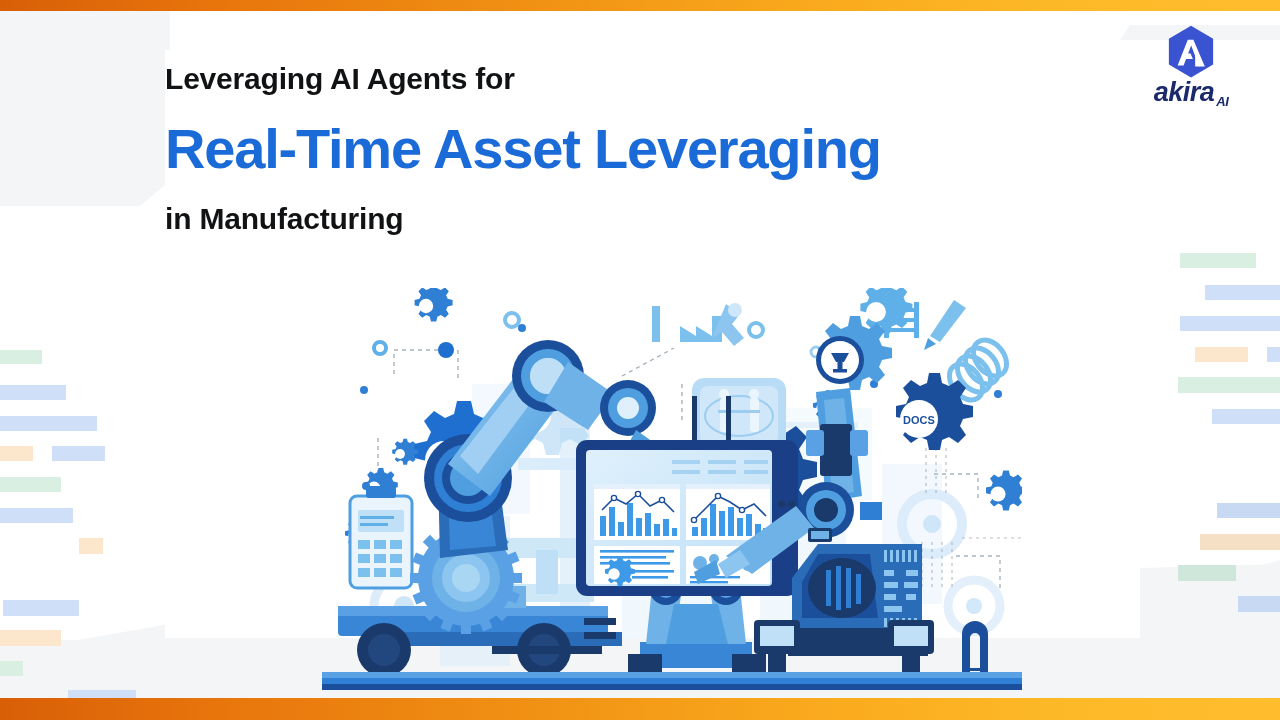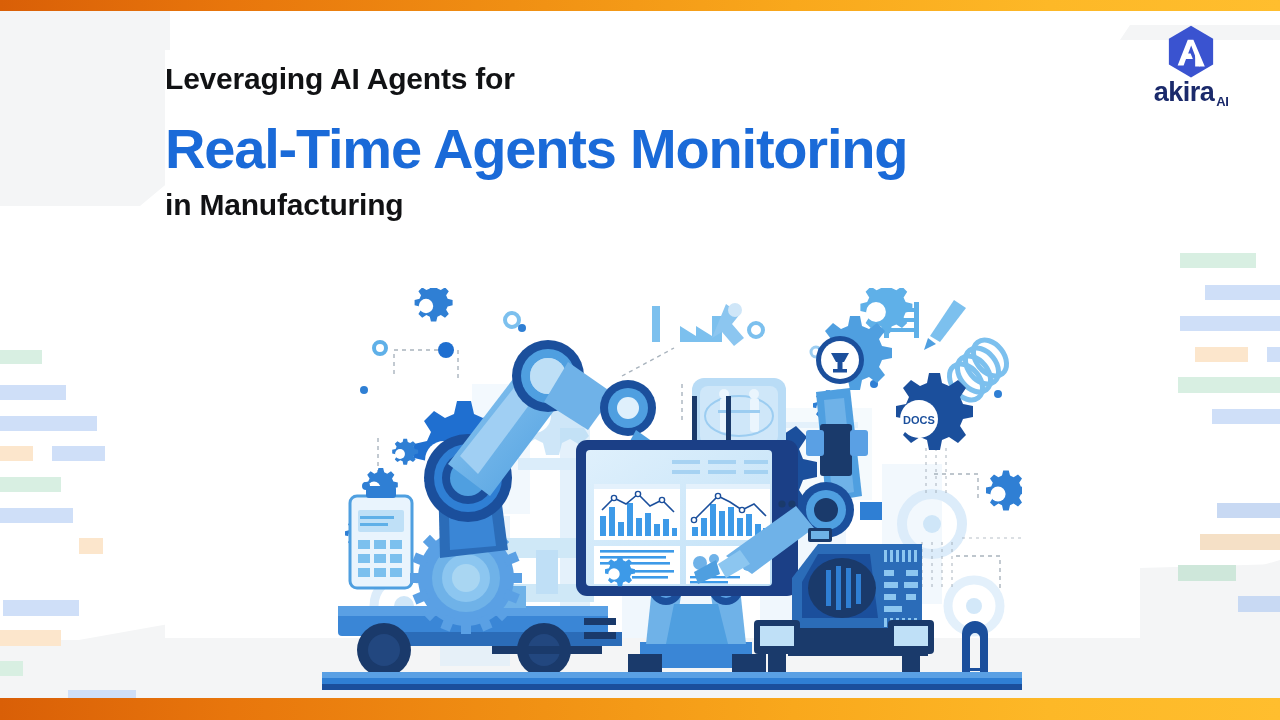--- a/index.html
+++ b/index.html
@@ -53,21 +53,21 @@
     background:#ffffff;
     z-index:5;
   }
 
   
   .deco{ position:absolute; z-index:8; }
 
   
   .logo{
     position:absolute; right:30px; top:24px; width:118px; height:84px;
-    z-index:30; display:flex; flex-direction:column; align-items:center;
+    z-index:30; display:flex; flex-direction:column; align-items:center;font-style:italic;
   }
   .logo-hex{ width:62px; height:62px; display:block; }
   .logo-word{
     margin-top:-4px; display:flex; align-items:flex-start;
     color:#1b2a6b; font-weight:800; letter-spacing:-0.5px;
   }
   .logo-akira{ font-size:27px; line-height:27px; }
   .logo-ai{ font-size:13px; line-height:13px; margin-left:2px; margin-top:16px; font-weight:800; }
 
   
@@ -78,21 +78,21 @@
   .t-line1{
     font-size:30px; font-weight:800; color:#111214;
     letter-spacing:-0.2px; margin-top:10px;
   }
   .t-line2{
     font-size:56px; font-weight:800; color:#1a6ad8;
     letter-spacing:-1.2px; margin-top:22px; line-height:62px;
   }
   .t-line3{
     font-size:30px; font-weight:800; color:#111214;
-    letter-spacing:-0.2px; margin-top:8px;
+    letter-spacing:-0.2px; margin-top:22px;
   }
 
   
   .illus{
     position:absolute; left:322px; top:288px; width:700px; height:412px;
     z-index:15;
     text-decoration:underline;
   }
   .illus svg{ display:block; width:700px; height:412px; }
 </style>
@@ -144,21 +144,21 @@
       <path d="M36.5 25 L36.5 46 L41.5 46 L41.5 37 Z" fill="#ffffff"></path>
     </svg>
     <div class="logo-word">
       <span class="logo-akira">akira</span>
       <span class="logo-ai">AI</span>
     </div>
   </div>
 
   <div class="titles">
     <div class="t-line1">Leveraging AI Agents for</div>
-    <div class="t-line2">Real-Time Agents Monitoring</div>
+    <div class="t-line2">Real-Time Asset Leveraging</div>
     <div class="t-line3">in Manufacturing</div>
   </div>
 
   <div class="illus">
     <svg viewBox="0 0 700 412" xmlns="http://www.w3.org/2000/svg">
       <defs>
         <linearGradient id="armG" x1="0" y1="0" x2="1" y2="1">
           <stop offset="0" stop-color="#8cc6f0"></stop>
             <stop offset="1" stop-color="#4f9fe0"></stop>
         </linearGradient>

